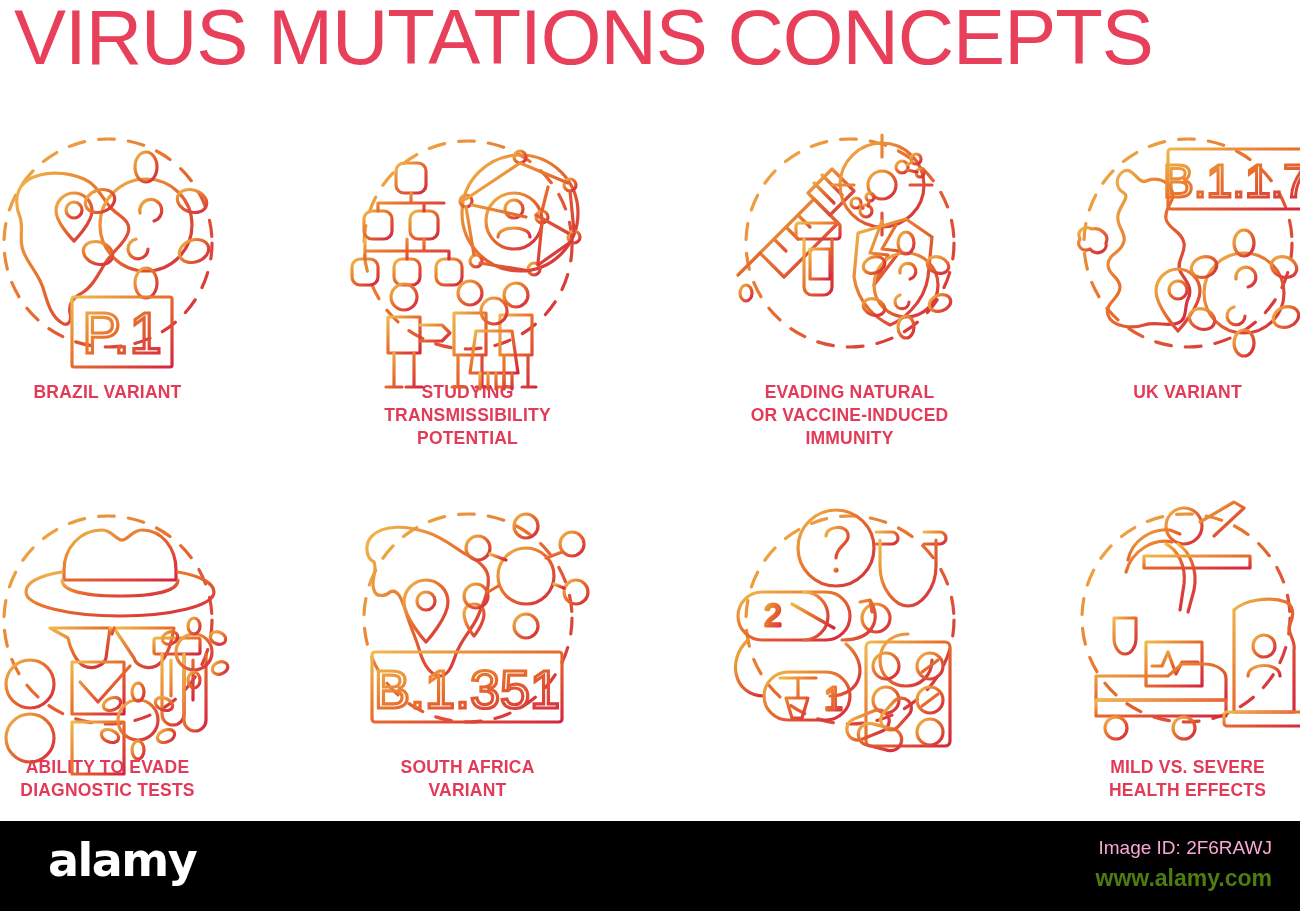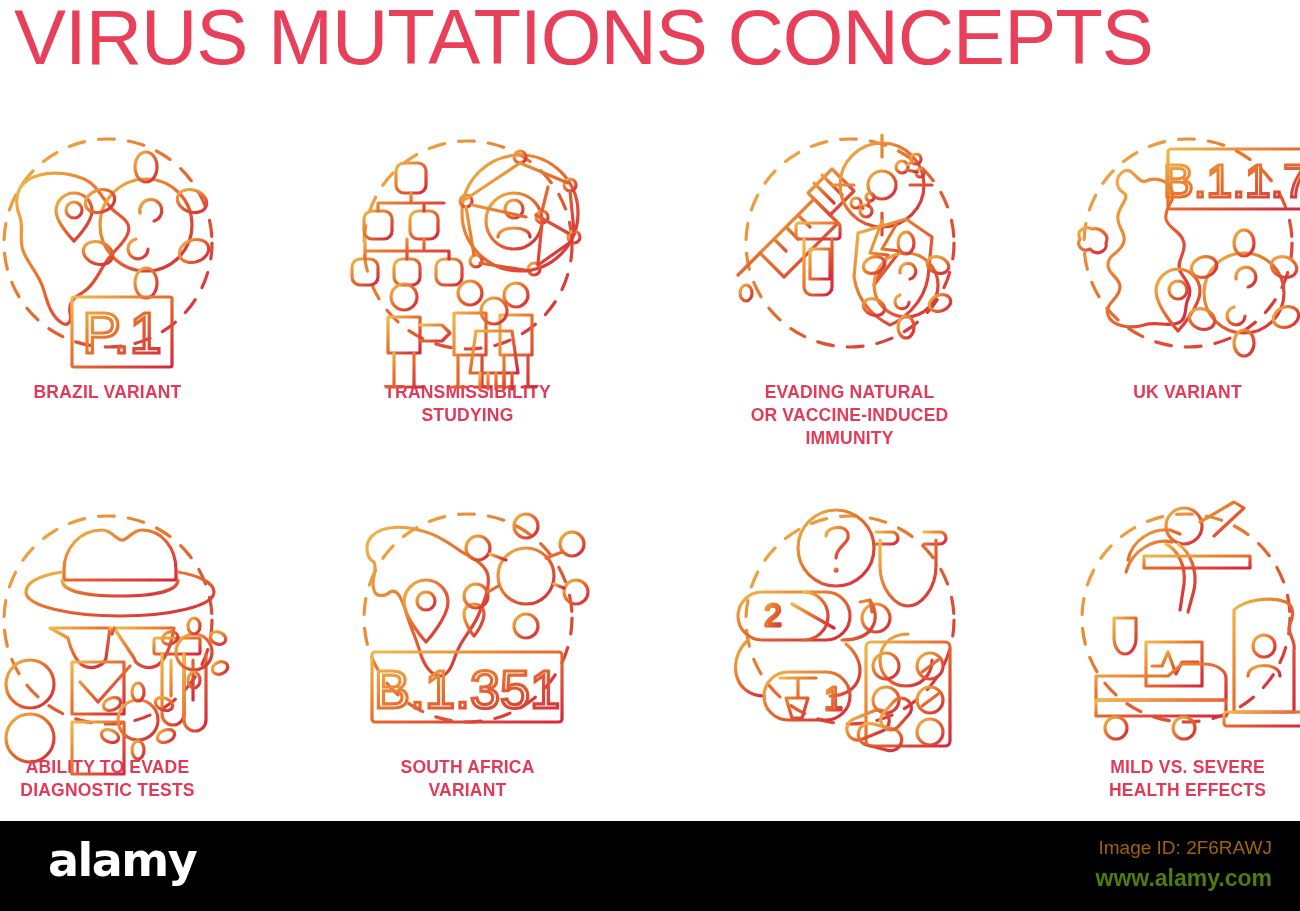--- a/index.html
+++ b/index.html
@@ -64,21 +64,21 @@
   }
   .wm-logo{
     position:absolute;left:48px;top:16px;
     color:#fff;font-size:46px;font-weight:bold;
     letter-spacing:-1.5px;
     font-family:"DejaVu Sans", sans-serif;
     line-height:1;
   }
   .wm-id{
     position:absolute;right:60px;top:16px;
-    color:#a16207;font-size:19px;
+    color:#f9a8d4;font-size:19px;
     white-space:nowrap;
   }
   .wm-url{
     position:absolute;right:60px;top:44px;
     color:#4d7c0f;font-size:23px;font-weight:bold;
     white-space:nowrap;
   }
 </style>
 </head>
 <body>
@@ -177,22 +177,23 @@
               <path d="M106 188 h32 v42 h-32 z M110 230 v30 M134 230 v30 M104 262 h14 M128 262 h14"></path>
               <circle cx="168" cy="170" r="12"></circle>
               <path d="M152 190 h32 v40 h-32 z M156 230 v30 M180 230 v30 M150 262 h14 M174 262 h14"></path>
               <circle cx="146" cy="186" r="13"></circle>
               <path d="M128 206 h36 l6 42 h-48 z"></path>
               <path d="M132 248 v16 M140 248 v16 M148 248 v16 M156 248 v16 M164 248 v16"></path>
             </g>
           </svg>
         </div>
         <div class="caption">
+          <span>STUDYING</span>
           <span>TRANSMISSIBILITY</span>
-          <span>STUDYING</span>
+          <span>POTENTIAL</span>
         </div>
       </div>
 
       <div class="cell c2">
         <div class="art">
           <svg viewBox="0 0 240 250">
             <g fill="none" stroke="url(#g1)" stroke-width="3.2" stroke-linecap="round" stroke-linejoin="round">
               <circle cx="120" cy="118" r="104" stroke-dasharray="16 14"></circle>
 
               <path d="M30 128 L84 74 L108 98 L54 152 Z"></path>

